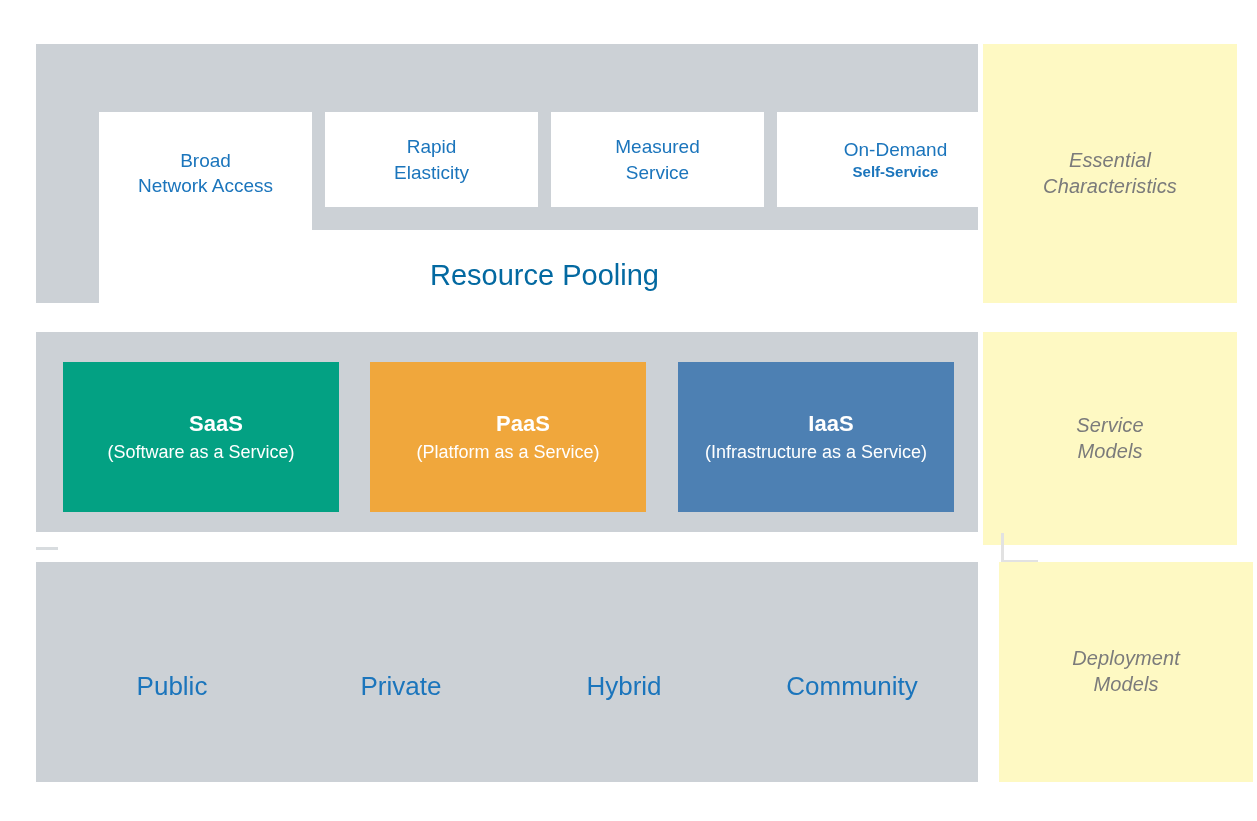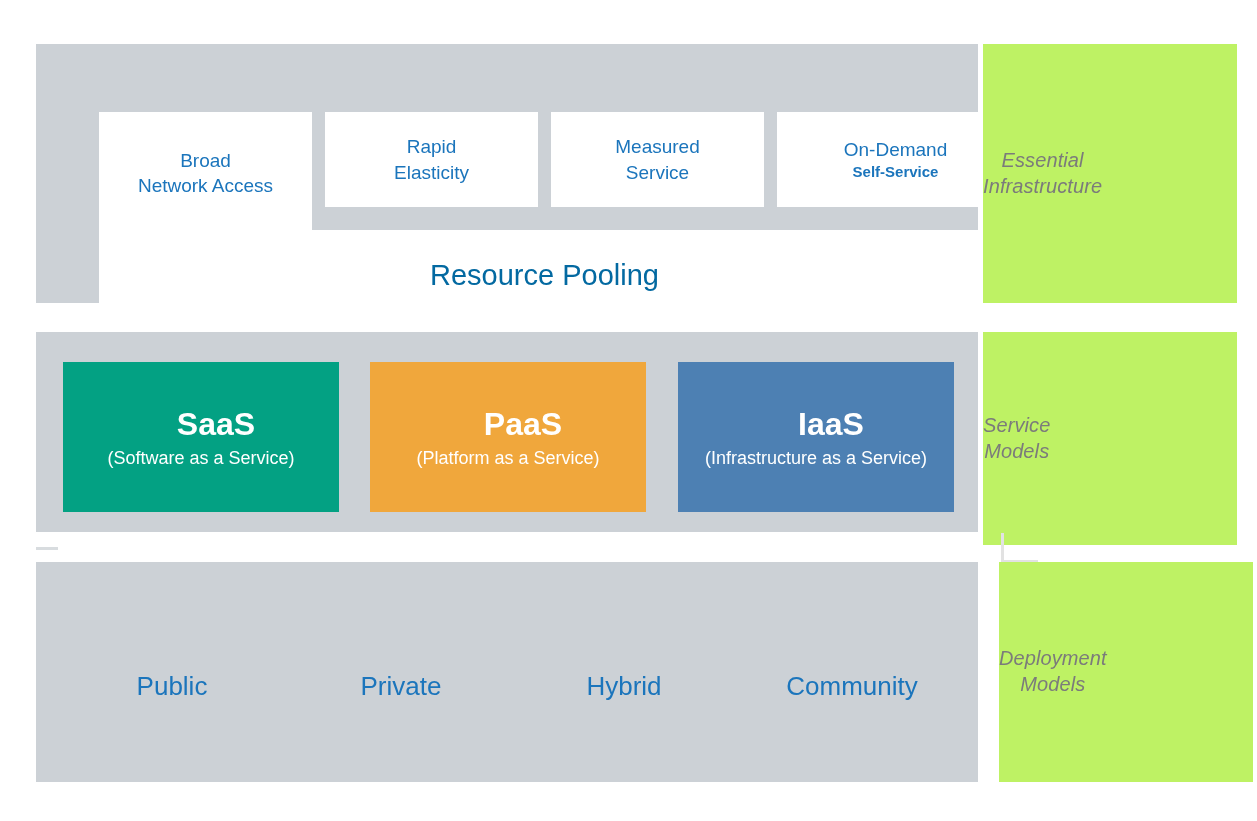--- a/index.html
+++ b/index.html
@@ -24,24 +24,24 @@
     height: 821px;
   }
 
   
   .band {
     position: absolute;
     background: #ccd1d6;
   }
   .band-label {
     position: absolute;
-    background: #bef264;
-    display: flex;
-    align-items: center;
-    justify-content: flex-start;
+    background: #fef9c3;
+    display: flex;
+    align-items: center;
+    justify-content: center;
     text-align: center;
   }
   .band-label-text {
     font-style: italic;
     font-size: 20px;
     line-height: 1.28;
     color: #7b7b7b;
     letter-spacing: 0.1px;
   }
 
@@ -101,21 +101,21 @@
     height: 150px;
     display: flex;
     flex-direction: column;
     align-items: center;
     justify-content: center;
     text-align: center;
     box-sizing: border-box;
   }
   .service-title {
     color: #ffffff;
-    font-size: 32px;
+    font-size: 22px;
     font-weight: bold;
     line-height: 1.25;
     white-space: nowrap;
     margin-left: 30px;
   }
   .service-sub {
     color: #ffffff;
     font-size: 18px;
     line-height: 1.3;
     margin-top: 3px;
@@ -193,21 +193,21 @@
 
     <div id="card-pooling">
       <span class="pooling-text">Resource Pooling</span>
     </div>
 
   </div>
 
   <div class="band-label" id="label-essential">
     <div class="band-label-text">
       <div>Essential</div>
-      <div>Infrastructure</div>
+      <div>Characteristics</div>
     </div>
   </div>
 
   <div class="band" id="row-service"></div>
 
   <div class="service-card" id="card-saas" style="background: rgb(3, 161, 131);">
     <span class="service-title">SaaS</span>
     <span class="service-sub">(Software as a Service)</span>
   </div>
 

